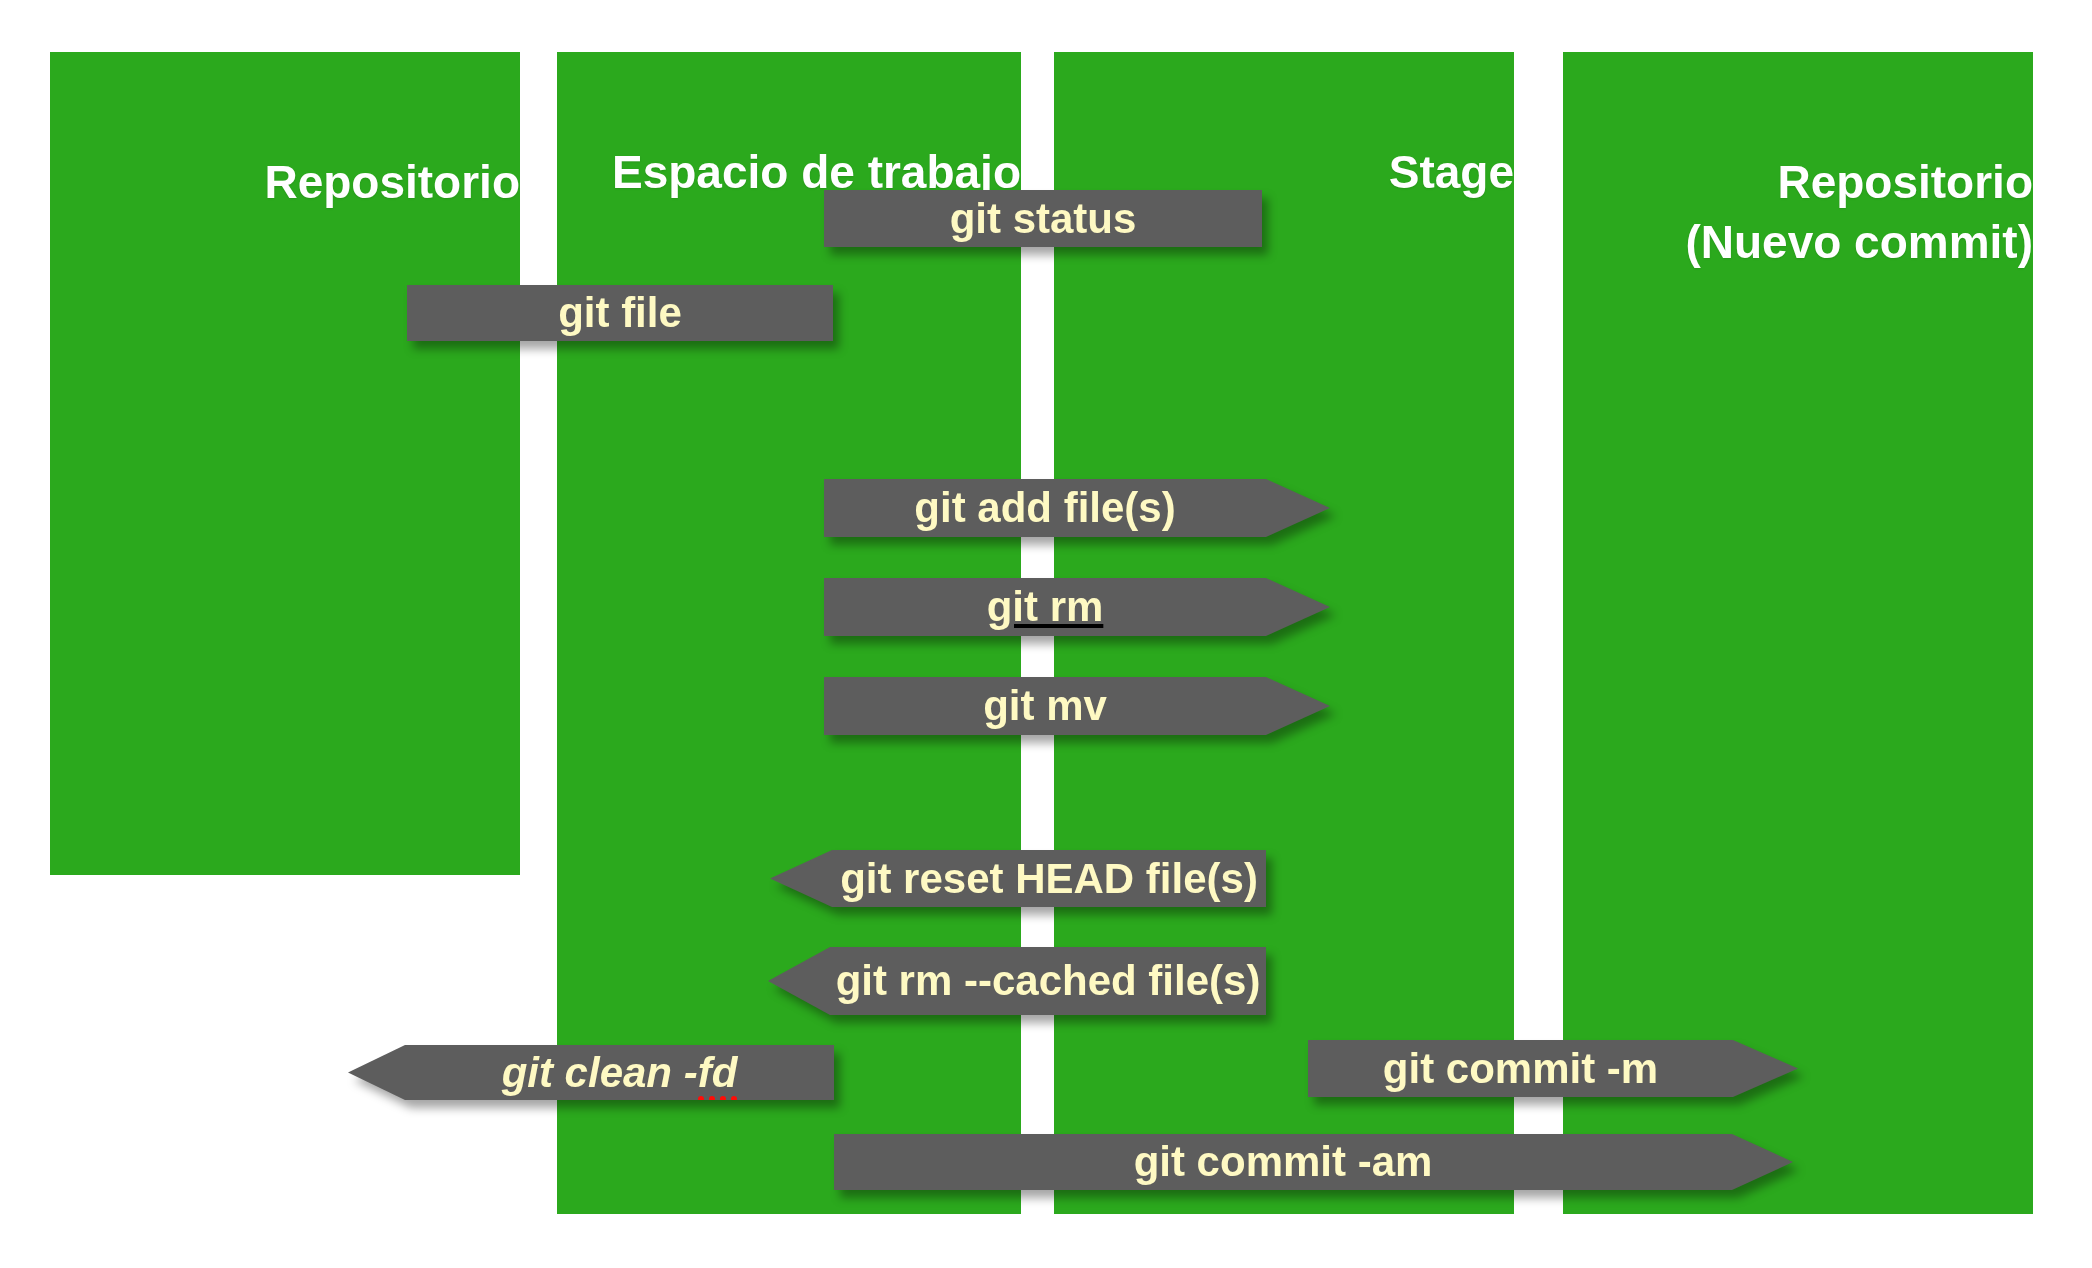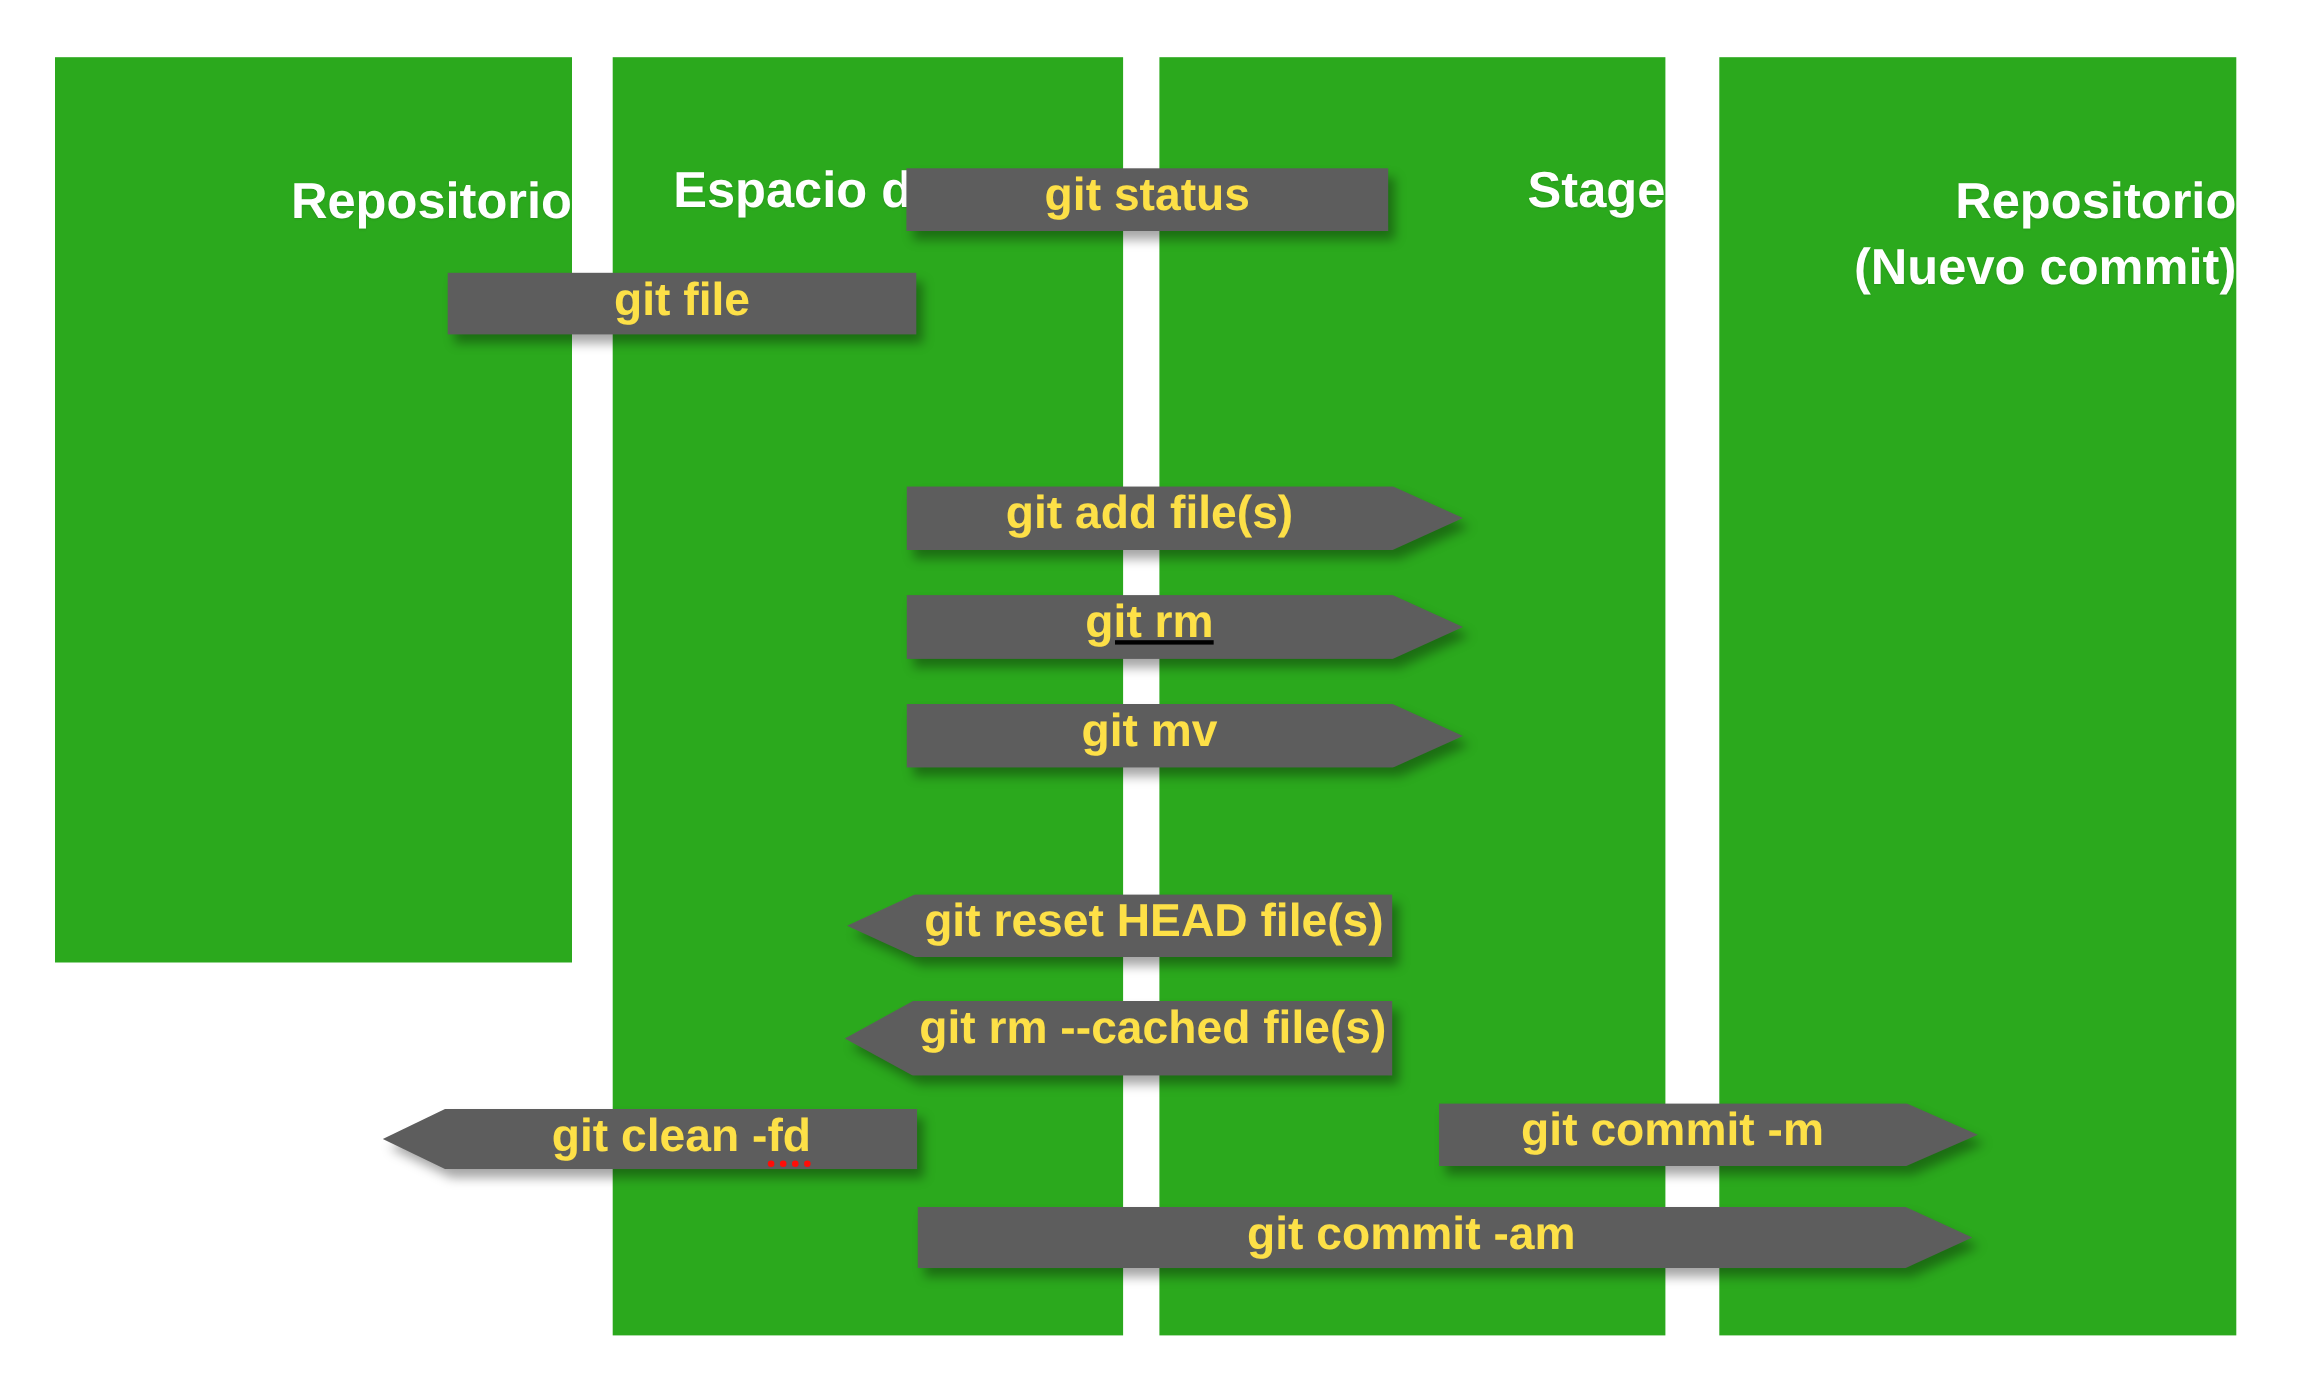--- a/index.html
+++ b/index.html
@@ -36,47 +36,49 @@
   .col-1 .col-title,.col-2 .col-title{padding-top:90px;}
 
   
   .barwrap{
     position:absolute;
     filter:drop-shadow(6px 8px 5px rgba(0,0,0,0.35));
   }
   .bar{
     width:100%;height:100%;
     background:#5d5d5d;
-    color:#fde047;
+    color:#fef9c3;
     font-weight:700;
     font-size:42px;
     display:flex;
+    align-items:center;
     justify-content:center;
     box-sizing:border-box;
     white-space:nowrap;
+    margin-top:37px;
   }
   .tip-r .bar{
     clip-path:polygon(0 0, calc(100% - var(--tip)) 0, 100% 50%, calc(100% - var(--tip)) 100%, 0 100%);
     padding-right:var(--tip);
   }
   .tip-l .bar{
     clip-path:polygon(var(--tip) 0, 100% 0, 100% 100%, var(--tip) 100%, 0 50%);
     padding-left:var(--tip);
   }
 
   .bar-0 {left:824px; top:153px; width:438px; height:57px;}
   .bar-1 {left:407px; top:248px; width:426px; height:56px;}
   .bar-2 {left:824px; top:343px; width:442px; height:57px;}
   .bar-3 {left:824px; top:442px; width:506px; height:58px; --tip:64px;}
   .bar-4 {left:824px; top:541px; width:506px; height:58px;text-decoration:underline; --tip:64px;}
   .bar-5 {left:824px; top:640px; width:506px; height:58px; --tip:64px;}
   .bar-6 {left:403px; top:718px; width:501px; height:58px; --tip:59px;}
   .bar-7 {left:770px; top:813px; width:496px; height:57px; --tip:62px;}
   .bar-8 {left:768px; top:910px; width:498px; height:68px; --tip:62px;}
-  .bar-9 {left:348px; top:1008px;width:486px; height:55px; --tip:57px;}
+  .bar-9 {left:348px; top:1008px;width:486px; height:55px;font-style:italic; --tip:57px;}
   .bar-10{left:1308px;top:1003px;width:490px; height:57px; --tip:65px;}
   .bar-11{left:834px; top:1097px;width:959px; height:56px; --tip:61px;}
 
   
   .squiggle{
     border-bottom:6px dotted #ff0d07;
   }
 </style>
 </head>
 <body>

